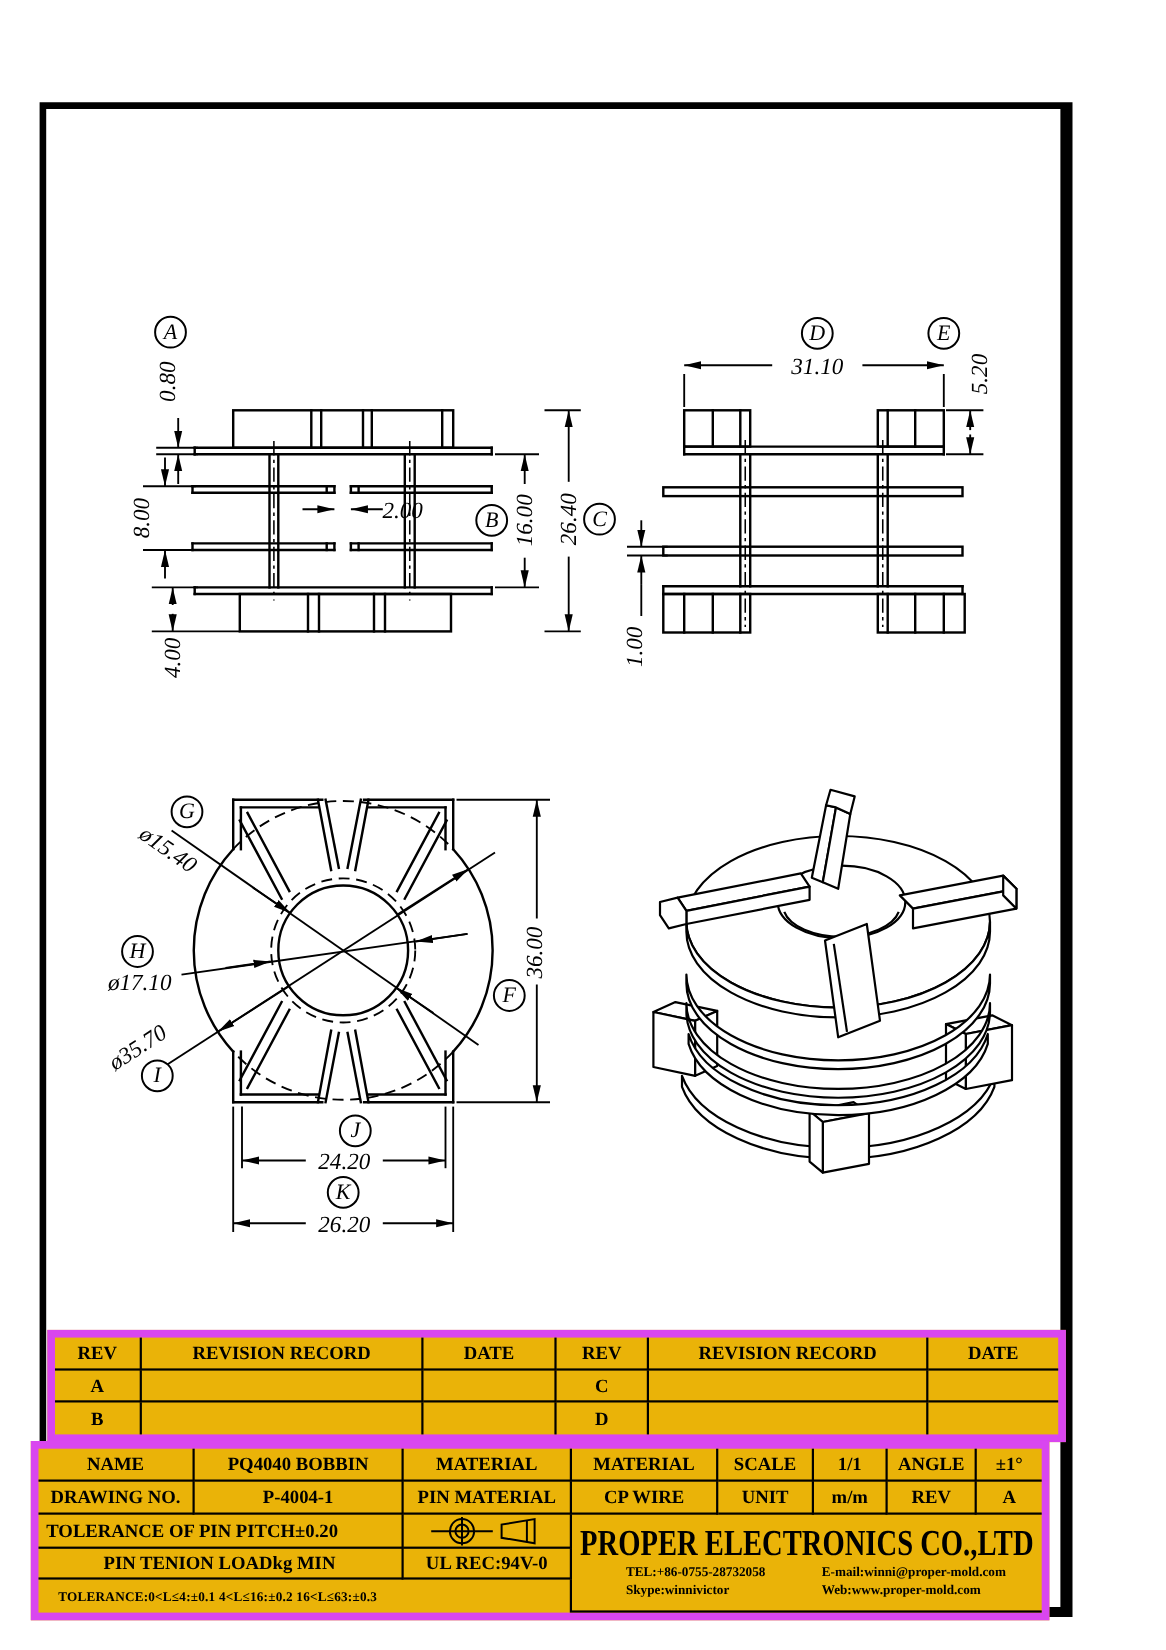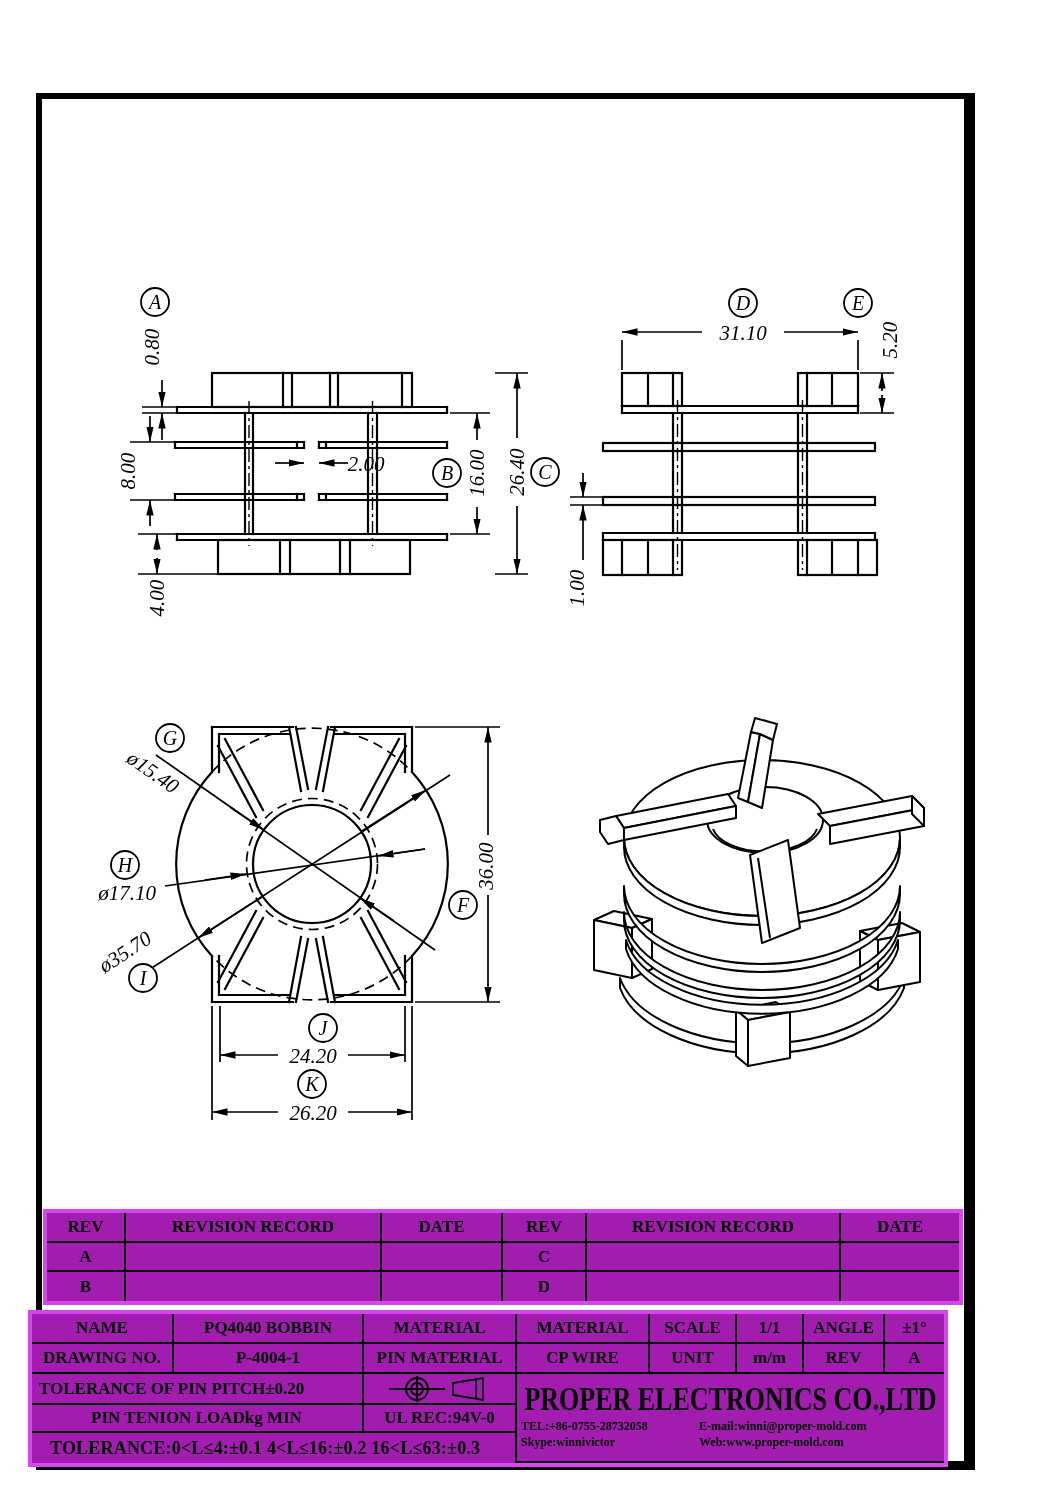--- a/index.html
+++ b/index.html
@@ -10,38 +10,38 @@
   svg{position:absolute;overflow:visible;}
   .obj{stroke:#000;stroke-width:2.2;fill:none;stroke-linecap:square;}
   .objf{stroke:#000;stroke-width:2;fill:#fff;stroke-linejoin:round;}
   .dimln{stroke:#000;stroke-width:1.7;fill:none;}
   .cl{stroke:#000;stroke-width:1.4;fill:none;stroke-dasharray:13 4 3 4;}
   .dash{stroke:#000;stroke-width:1.7;fill:none;stroke-dasharray:10 6;}
   .dim{font:italic 21px "Liberation Serif",serif;fill:#000;text-anchor:middle;dominant-baseline:central;}
   .bl{font:italic 20px "Liberation Serif",serif;fill:#000;text-anchor:middle;dominant-baseline:central;}
   .bcirc{stroke:#000;stroke-width:1.8;fill:#fff;}
   
-  .grid{position:absolute;display:grid;border:4px solid #d946ef;box-sizing:content-box;background:#a21caf;}
+  .grid{position:absolute;display:grid;border:7px solid #d946ef;box-sizing:content-box;background:#eab308;}
   .c{border-right:2px solid #000;border-bottom:2px solid #000;display:flex;align-items:center;justify-content:center;
      font-weight:bold;font-size:17px;white-space:nowrap;overflow:visible;}
   .nbr{border-right:none!important;}
   .nbb{border-bottom:none!important;}
   .rev{left:43px;top:1209px;grid-template-columns:79px 256px 121px 84px 254px 118px;grid-template-rows:30px 29px 29px;}
   .tb{left:28px;top:1310px;grid-template-columns:142px 190px 153px 133px 87px 67px 81px 59px;
       grid-template-rows:30px 30px 31px 28px 30px;}
   .left{justify-content:flex-start;padding-left:7px;font-family:Liberation Serif, serif;}
   .pinten{justify-content:center;padding:0 8px 0 7px;}
-  .tolrow{font-size:18px;letter-spacing:0.2px;padding-left:18px;}
+  .tolrow{font-size:12px;letter-spacing:0.2px;padding-left:18px;}
   .comp{flex-direction:row;align-items:stretch;justify-content:flex-start;padding:2px 4px;}
   .logo{width:94px;display:flex;flex-direction:column;align-items:center;justify-content:center;}
   .logotx{font-family:"DejaVu Sans",sans-serif;font-weight:bold;font-size:18px;letter-spacing:1px;margin-top:1px;}
   .cright{flex:1;display:flex;flex-direction:column;justify-content:center;}
   .coname{font-weight:bold;font-size:26px;line-height:30px;transform:scaleY(1.28);transform-origin:50% 60%;
           display:block;text-align:center;white-space:nowrap;}
-  .contacts{display:grid;grid-template-columns:178px auto;font-size:12px;font-weight:bold;line-height:16px;margin-top:2px;}
+  .contacts{display:grid;grid-template-columns:178px auto;font-size:12px;font-weight:bold;line-height:16px;margin-top:2px;margin-left:45px;}
 </style>
 </head>
 <body>
 
 <div class="canvas">
   <div class="frame"></div>
 
   <svg style="left:100px;top:280px;" width="470" height="360" viewBox="0 0 470 360">
     <defs>
       <marker id="af" markerUnits="userSpaceOnUse" markerWidth="16" markerHeight="9" refX="15.5" refY="4.5" orient="auto-start-reverse">

